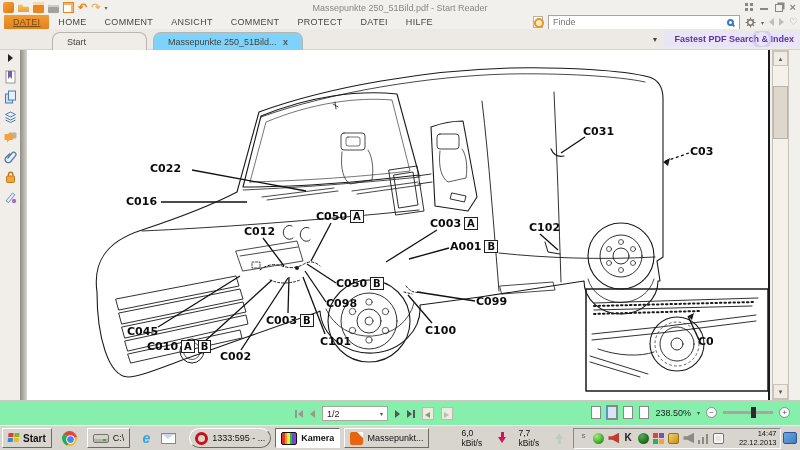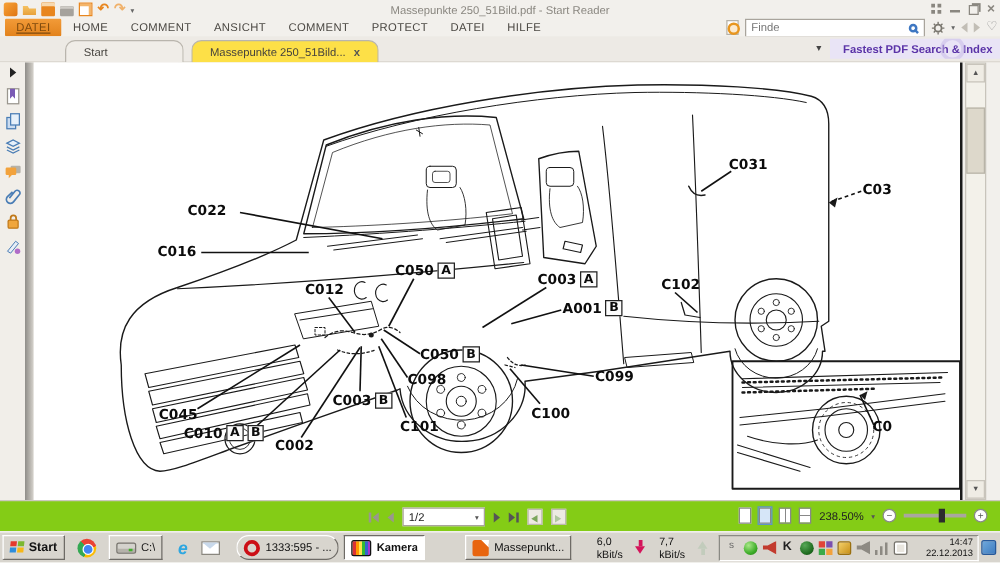--- a/index.html
+++ b/index.html
@@ -32,37 +32,37 @@
   .wc-close { font-size:11px; line-height:9px; font-weight:bold; }
 
   
   .menubar { position:absolute; top:14px; left:0; right:0; height:15px; }
   .menus { position:absolute; left:4px; top:0; display:flex; align-items:center; height:15px; }
   .menu-item { font-size:9px; color:#4A4742; padding:2px 9px; letter-spacing:.3px; cursor:default; }
   .menu-item.active { background:linear-gradient(#F29B38,#E2821C); color:#7E4A0E; text-decoration:underline; border-radius:1px; }
   .findbar { position:absolute; right:2px; top:0; height:16px; display:flex; align-items:center; gap:5px; }
   .sd-icon { width:10px; height:12px; background:#fff; border:1px solid #B5B1A8; position:relative; }
   .sd-icon::after { content:""; position:absolute; right:-2px; bottom:-1px; width:6px; height:6px; border:2px solid #E8961F; border-radius:50%; background:#FBE9CE; }
-  .find-box { width:144px; height:15px; background:#fff; border:1px solid #A9A49C; display:flex; align-items:center; }
+  .find-box { width:192px; height:15px; background:#fff; border:1px solid #A9A49C; display:flex; align-items:center; }
   .find-box input { flex:1; border:0; outline:0; font-size:9px; padding:0 4px; font-family:"Liberation Sans",sans-serif; color:#444; background:transparent; }
   .mag { width:7px; height:7px; border:2px solid #3E77C2; border-radius:50%; position:relative; margin-right:5px; }
   .mag::after { content:""; position:absolute; width:4px; height:2px; background:#3E77C2; transform:rotate(45deg); right:-3px; bottom:-2px; }
   .gear { width:11px; height:11px; }
   .tri-caret { font-size:6px; color:#666; }
   .nav-tri { width:0; height:0; border-top:4px solid transparent; border-bottom:4px solid transparent; }
   .nav-tri.left { border-right:5px solid #C2BEB6; }
   .nav-tri.right { border-left:5px solid #C2BEB6; }
   .heart { font-size:10px; color:#999; line-height:10px; }
 
   
   .tabbar { position:absolute; top:29px; left:0; right:0; height:21px; background:#EDEAE5; border-bottom:1px solid #D8D4CC; }
   .tabs { position:absolute; left:52px; top:3px; display:flex; height:18px; }
   .tab { position:relative; display:flex; align-items:center; gap:6px; padding:0 14px; font-size:9px; color:#45423D;
          border:1px solid #B9B5AD; border-bottom:none; border-radius:8px 8px 0 0; background:#F0EDE8; margin-right:6px; min-width:95px; }
-  .tab.active { background:#fde047; min-width:150px;justify-content:space-between; }
+  .tab.active { background:#7dd3fc; min-width:150px;justify-content:space-between; }
   .tab-close { font-size:9px; font-weight:bold; color:#555; }
   .banner-wrap { position:absolute; right:0; top:2px; display:flex; align-items:center; gap:6px; }
   .banner-caret { font-size:7px; color:#444; }
   .banner { background:#E9E4F6; color:#5B34A8; font-size:9px; font-weight:bold; padding:3px 6px 3px 10px; position:relative; overflow:hidden; }
   .banner::after { content:""; position:absolute; right:28px; top:-2px; width:14px; height:14px; border:3px solid #C8BCE8; border-radius:50%; opacity:.55; }
 
   
   .main { position:absolute; top:50px; left:0; width:800px; height:350px; background:#F2F0EC; }
   .sidebar { position:absolute; left:0; top:0; width:20px; height:350px; background:#F1EEE9; }
   .sb { width:13px; height:14px; margin:5px auto 6px; display:block; }
@@ -71,21 +71,21 @@
   .docarea { position:absolute; left:27px; top:0; width:743px; height:350px; background:#fff; overflow:hidden; border-right:2px solid #1a1a1a; }
   .docarea svg.art { position:absolute; left:-27px; top:-50px; width:800px; height:450px; }
   .callout { position:absolute; font-family:"DejaVu Sans",sans-serif; font-weight:bold; font-size:11px; color:#0b0b0b; white-space:nowrap; display:flex; align-items:center; }
   .callout .cb { border:1px solid #222; background:#fcfcfc; font-size:10px; line-height:11px; padding:0 2px; margin-left:3px; }
   .vscroll { position:absolute; left:772px; top:0; width:17px; height:350px; background:#F3F1EA; border:1px solid #C8C4BB; }
   .sarr { height:15px; text-align:center; font-size:6px; line-height:15px; color:#555; background:#EFECE4; border:1px solid #C8C4BB; }
   .sarr.down { position:absolute; bottom:0; left:0; right:0; }
   .sthumb { position:absolute; left:0; right:0; top:35px; height:53px; background:#DDD8CB; border:1px solid #B8B4A8; }
 
   
-  .statusbar { position:absolute; top:400px; left:0; right:0; height:25px; background:#84cc16; border-top:1px solid #CCC8C0; }
+  .statusbar { position:absolute; top:400px; left:0; right:0; height:25px; background:#86efac; border-top:1px solid #CCC8C0; }
   .pagenav { position:absolute; left:295px; top:5px; display:flex; align-items:center; gap:7px; }
   .pn-tri { width:0; height:0; border-top:4px solid transparent; border-bottom:4px solid transparent; }
   .pn-tri.left { border-right:5px solid #9a968e; } .pn-tri.right { border-left:5px solid #555; }
   .pn-bar { width:2px; height:8px; background:#9a968e; }
   .pn-group { display:flex; align-items:center; gap:1px; }
   .page-field { width:66px; height:15px; background:#fff; border:1px solid #A9A49C; font-size:9px; display:flex; align-items:center; padding:0 4px; color:#222; }
   .page-field .pf-caret { margin-left:auto; font-size:6px; color:#555; }
   .view-ic { width:12px; height:13px; background:#EDEAE2; border:1px solid #BDB9B0; position:relative; }
   .view-ic::after { content:""; position:absolute; left:2px; top:4px; width:0; height:0; border-top:3px solid transparent; border-bottom:3px solid transparent; border-right:5px solid #7CA65C; }
   .view-ic.fwd::after { border-right:none; border-left:5px solid #AEC79E; }
@@ -497,26 +497,26 @@
           <span class="tic ic-mail"></span>
         </div>
         <div class="twin" style="margin-left: 11px; border-radius: 10px;">
           <span class="tic ic-opera"></span>
           <span class="tlbl">1333:595 - ...</span>
         </div>
         <div class="twin active" style="margin-left: 4px;">
           <span class="tic ic-kamera"></span>
           <span class="tlbl">Kamera</span>
         </div>
-        <div class="twin" style="margin-left: 32px;">
+        <div class="twin" style="margin-left: 4px;">
           <span class="tic ic-foxit"></span>
           <span class="tlbl">Massepunkt...</span>
         </div>
       </div>
-    <div class="net" style="margin-left:20px">
+    <div class="net" style="margin-left:32px">
       <span>6,0 kBit/s</span>
       <span class="arrow down">
           <span class="stem"></span>
           <span class="head"></span>
         </span>
     </div>
     <div class="net" style="margin-left:12px">
       <span>7,7 kBit/s</span>
       <span class="arrow up">
           <span class="stem"></span>

